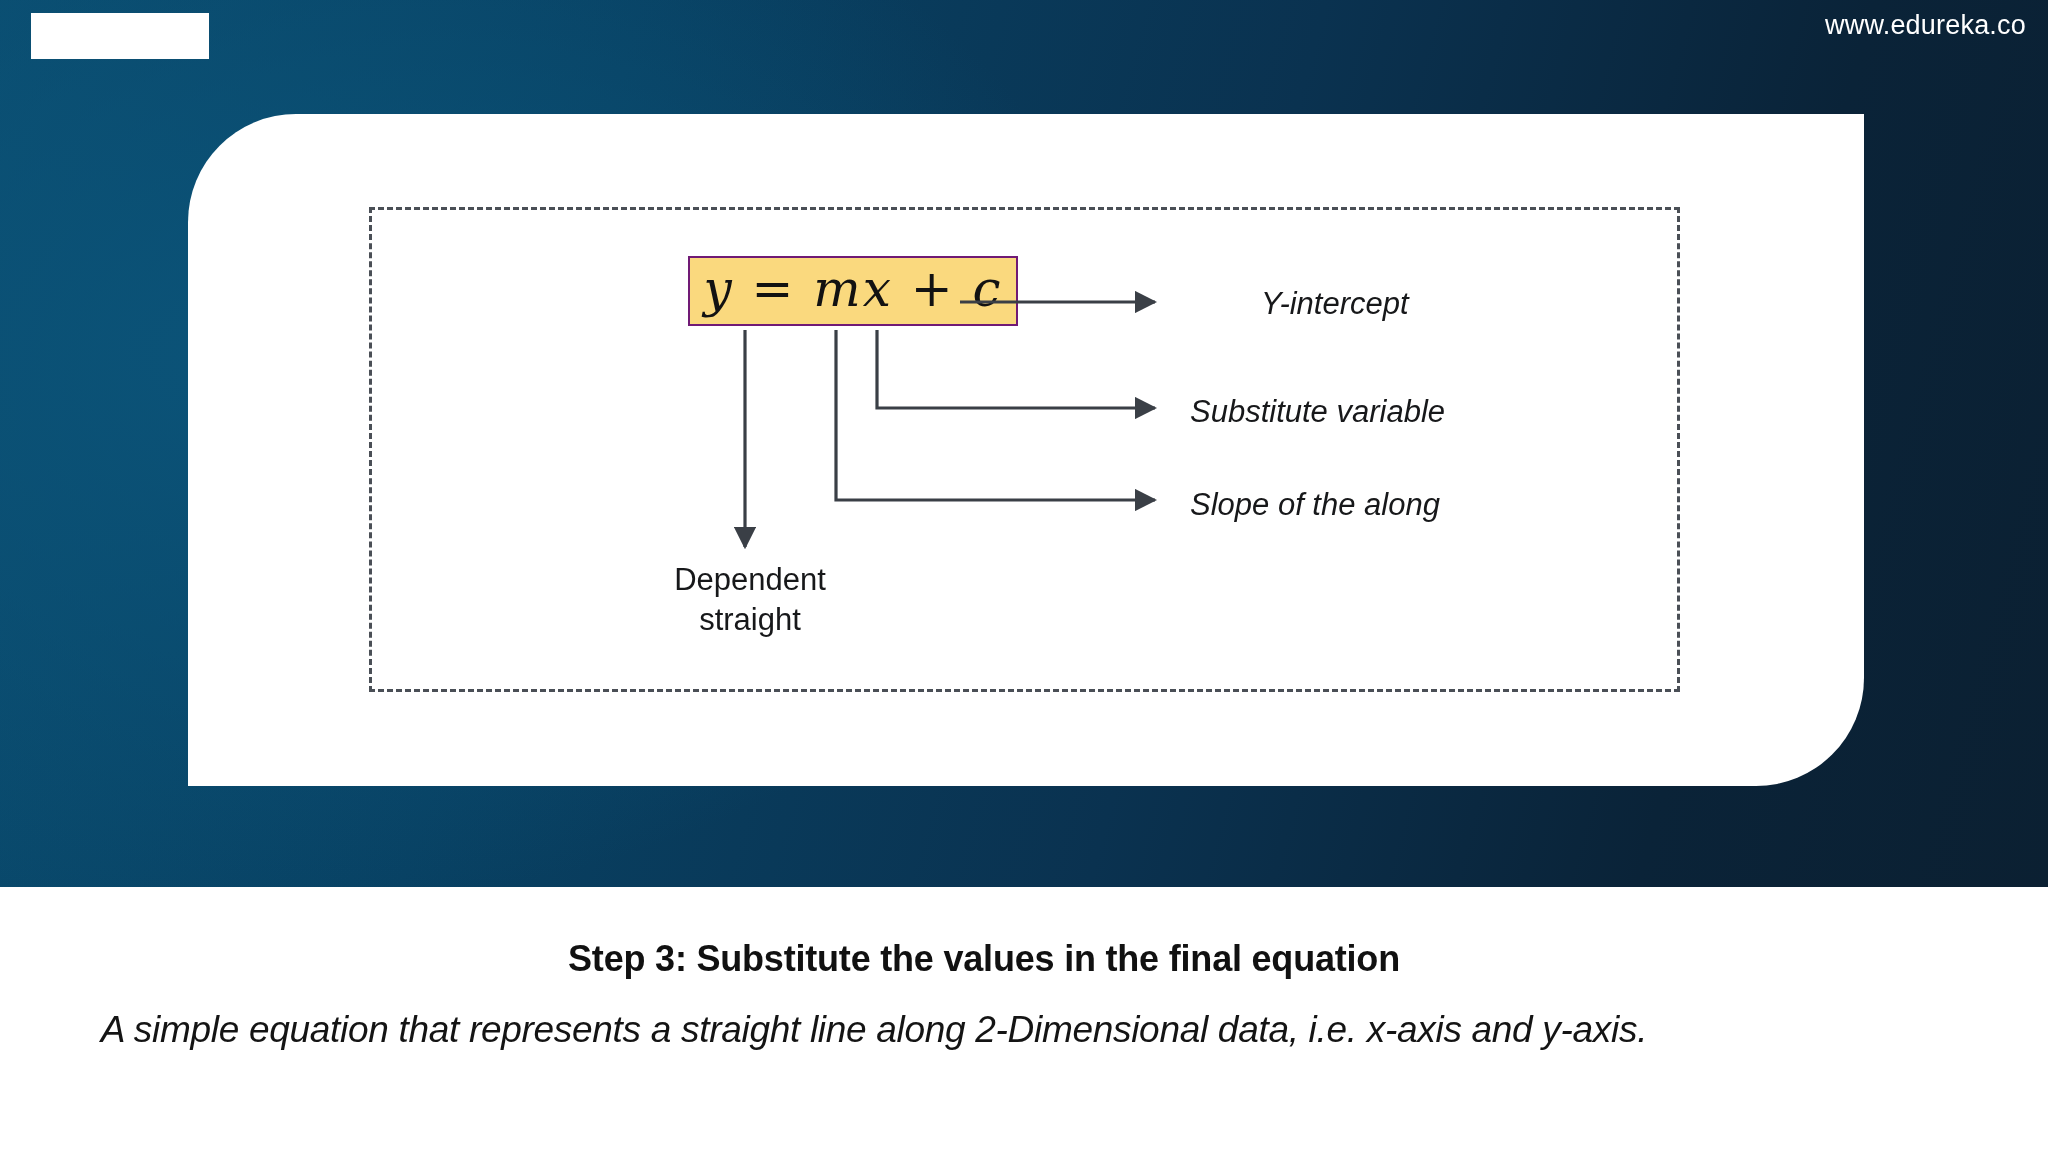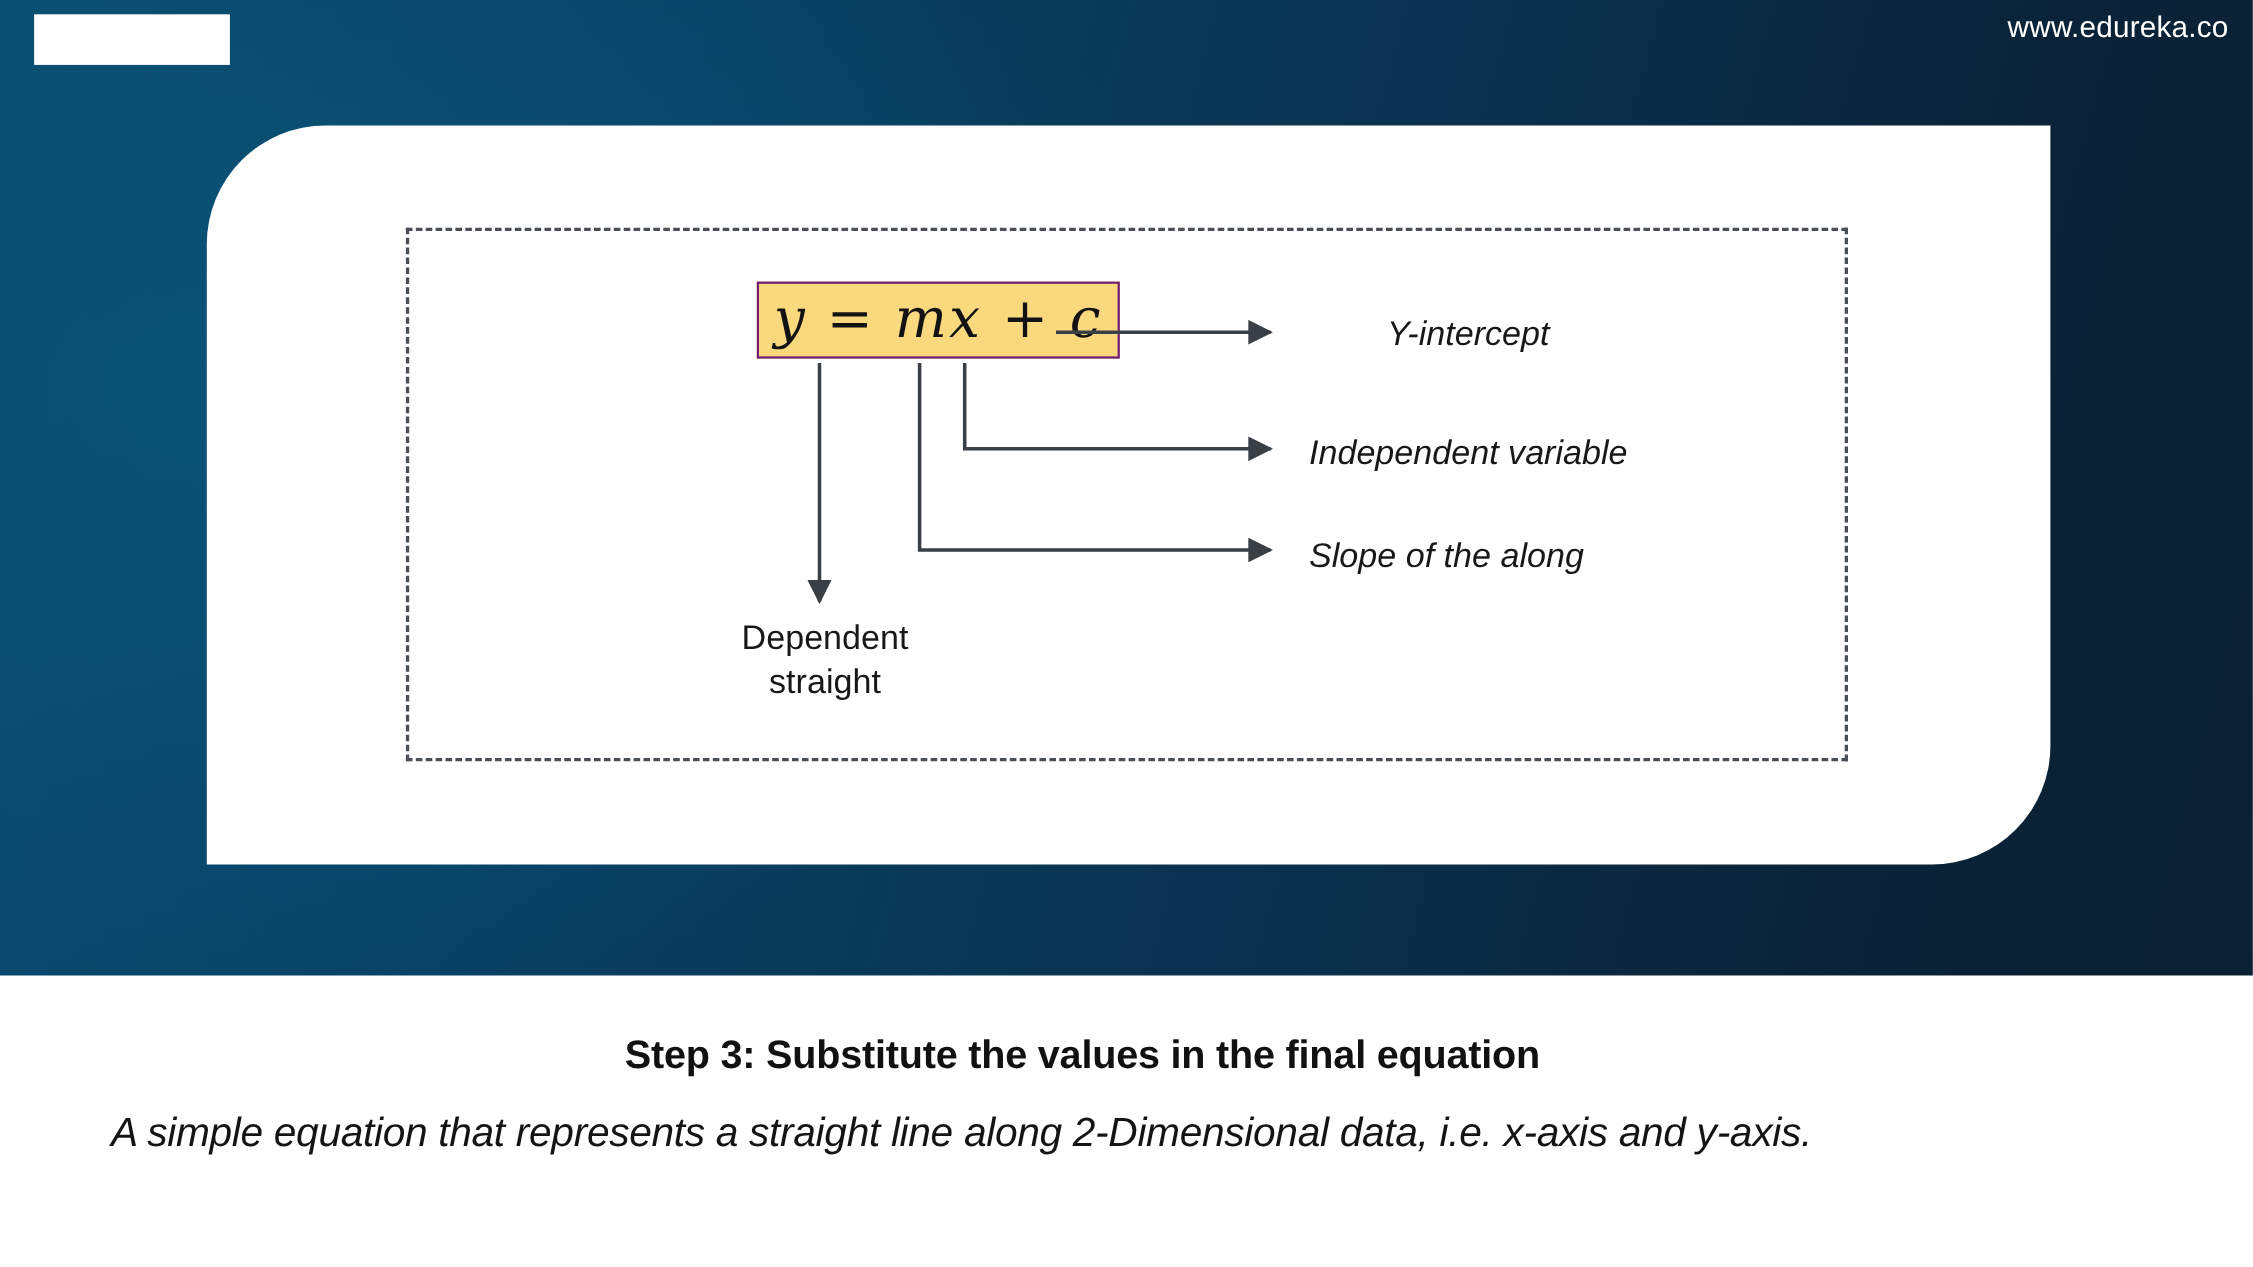--- a/index.html
+++ b/index.html
@@ -213,21 +213,21 @@
       <path d="M 836 330 L 836 500 L 1155 500" stroke="#3A3F46" stroke-width="3.2" fill="none" stroke-linejoin="miter" marker-end="url(#arrowRight)"></path>
     </g>
 
     <g>
       <path d="M 745 330 L 745 547" stroke="#3A3F46" stroke-width="3.2" fill="none" marker-end="url(#arrowRight)"></path>
     </g>
   </svg>
 
   <div class="callout callout-yintercept">Y-intercept</div>
 
-  <div class="callout callout-independent">Independent variable</div>
+  <div class="callout callout-independent">Substitute variable</div>
 
   <div class="callout callout-slope">Slope of the along</div>
 
   <div class="callout-dependent">
     <div>Dependent</div>
     <div>straight</div>
   </div>
 
   <div class="caption-area">
     <div class="caption-heading">Step 3: Substitute the values in the final equation</div>

